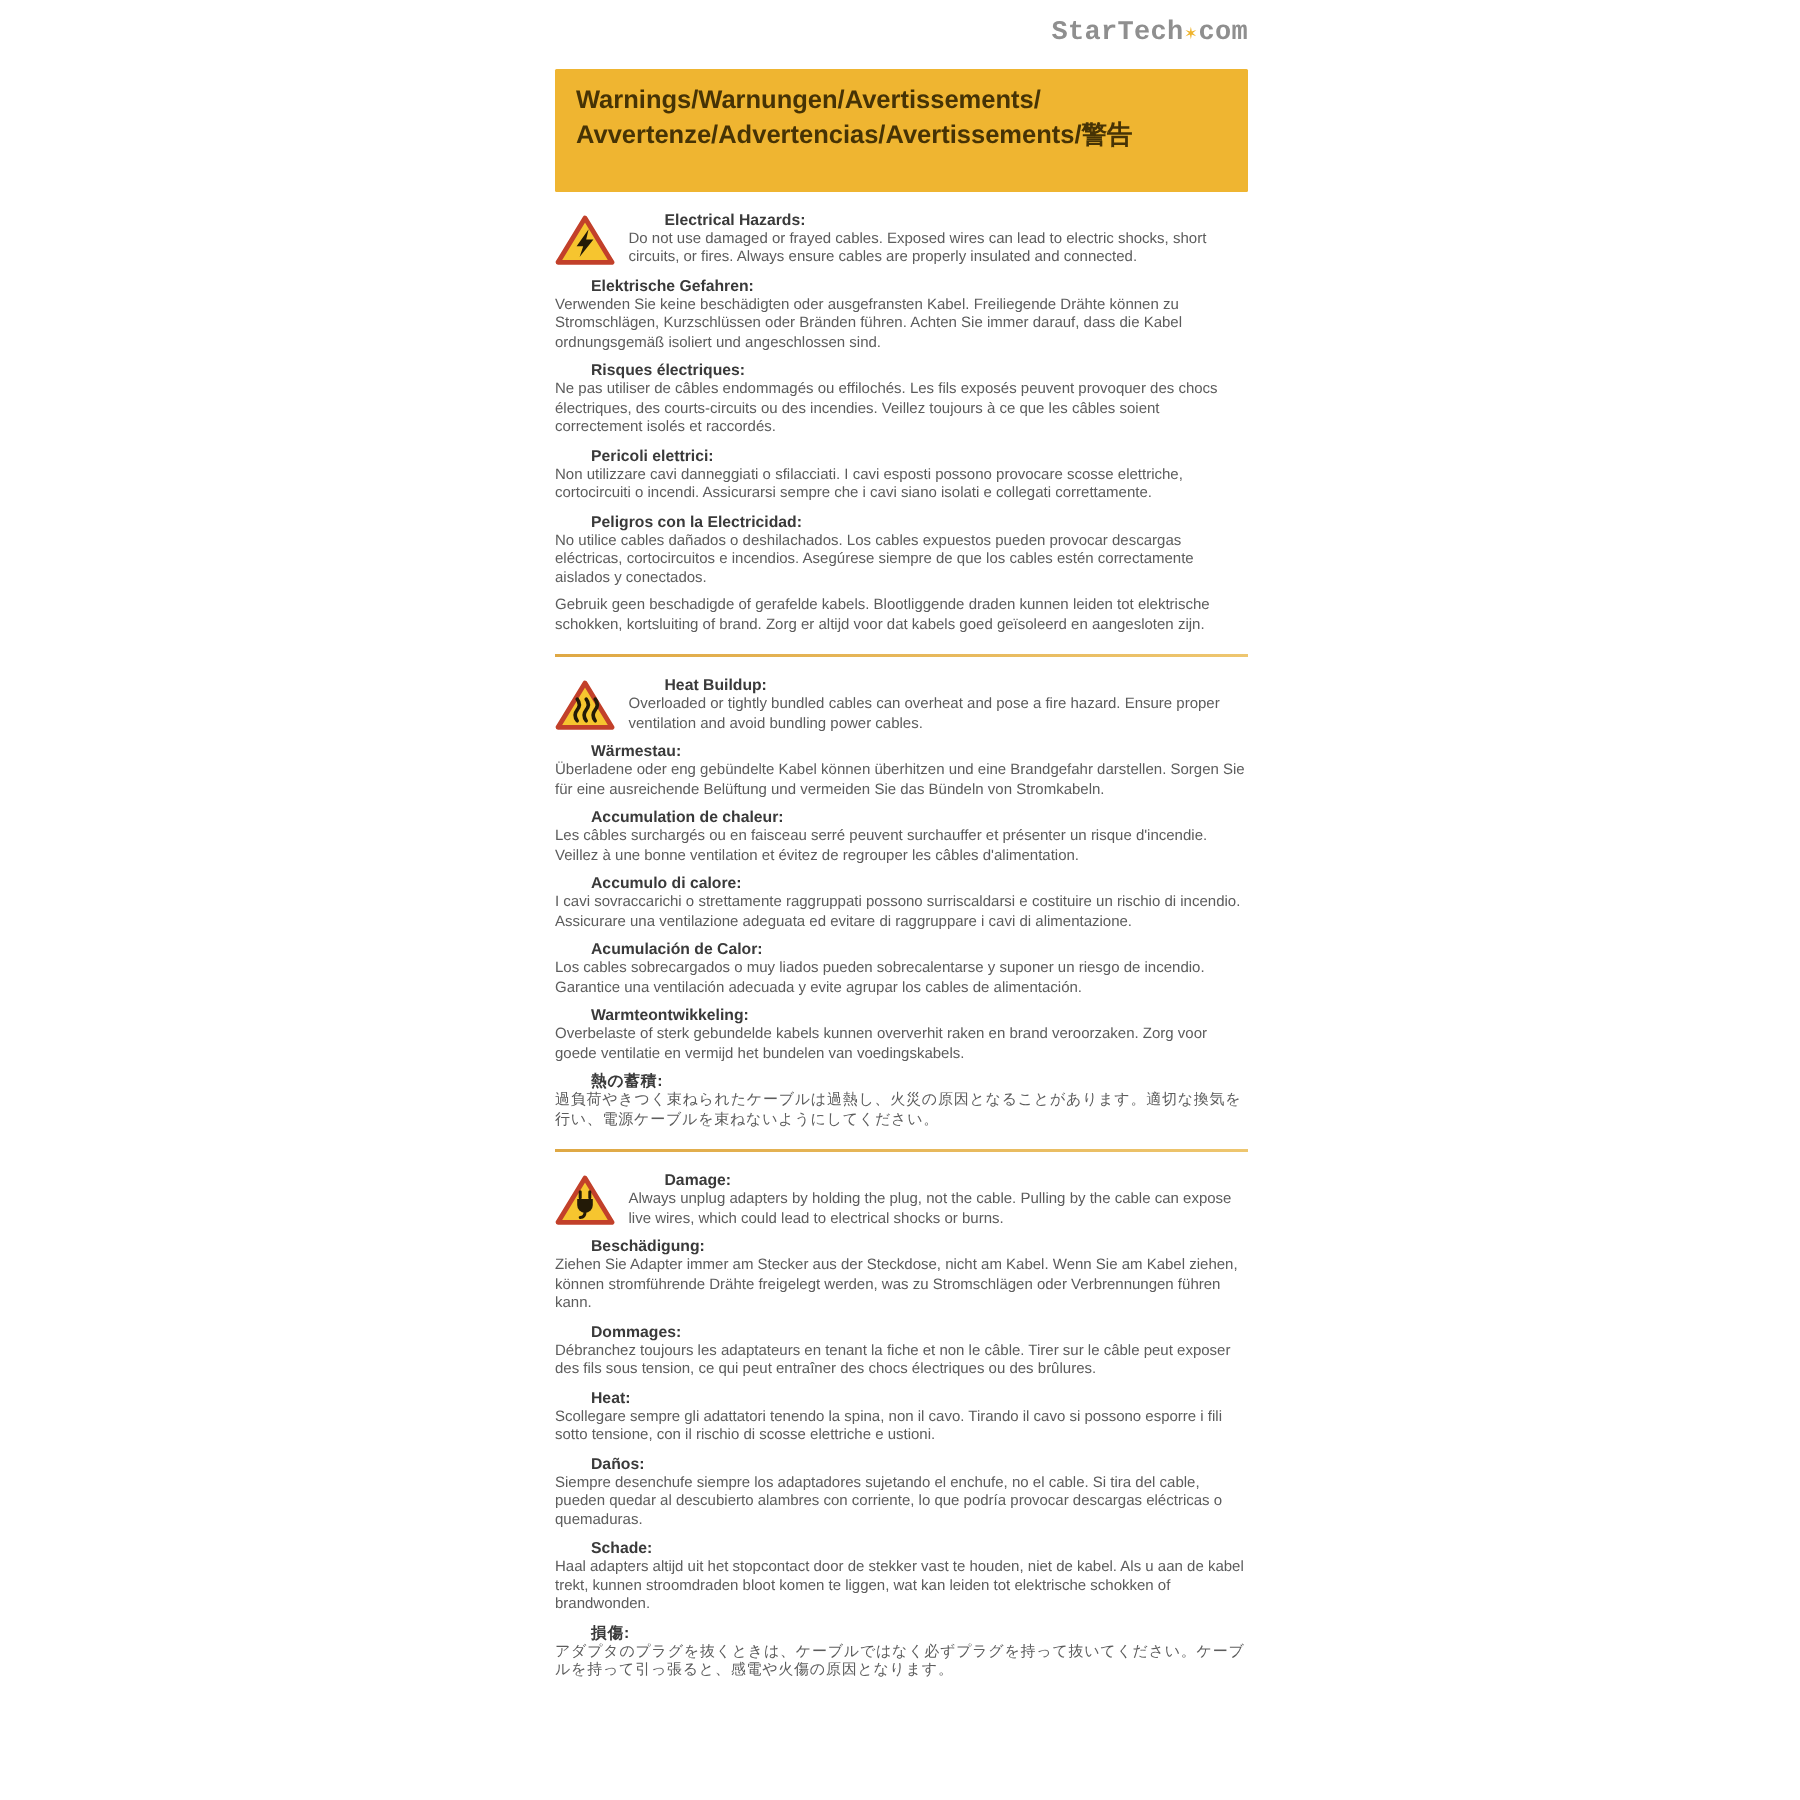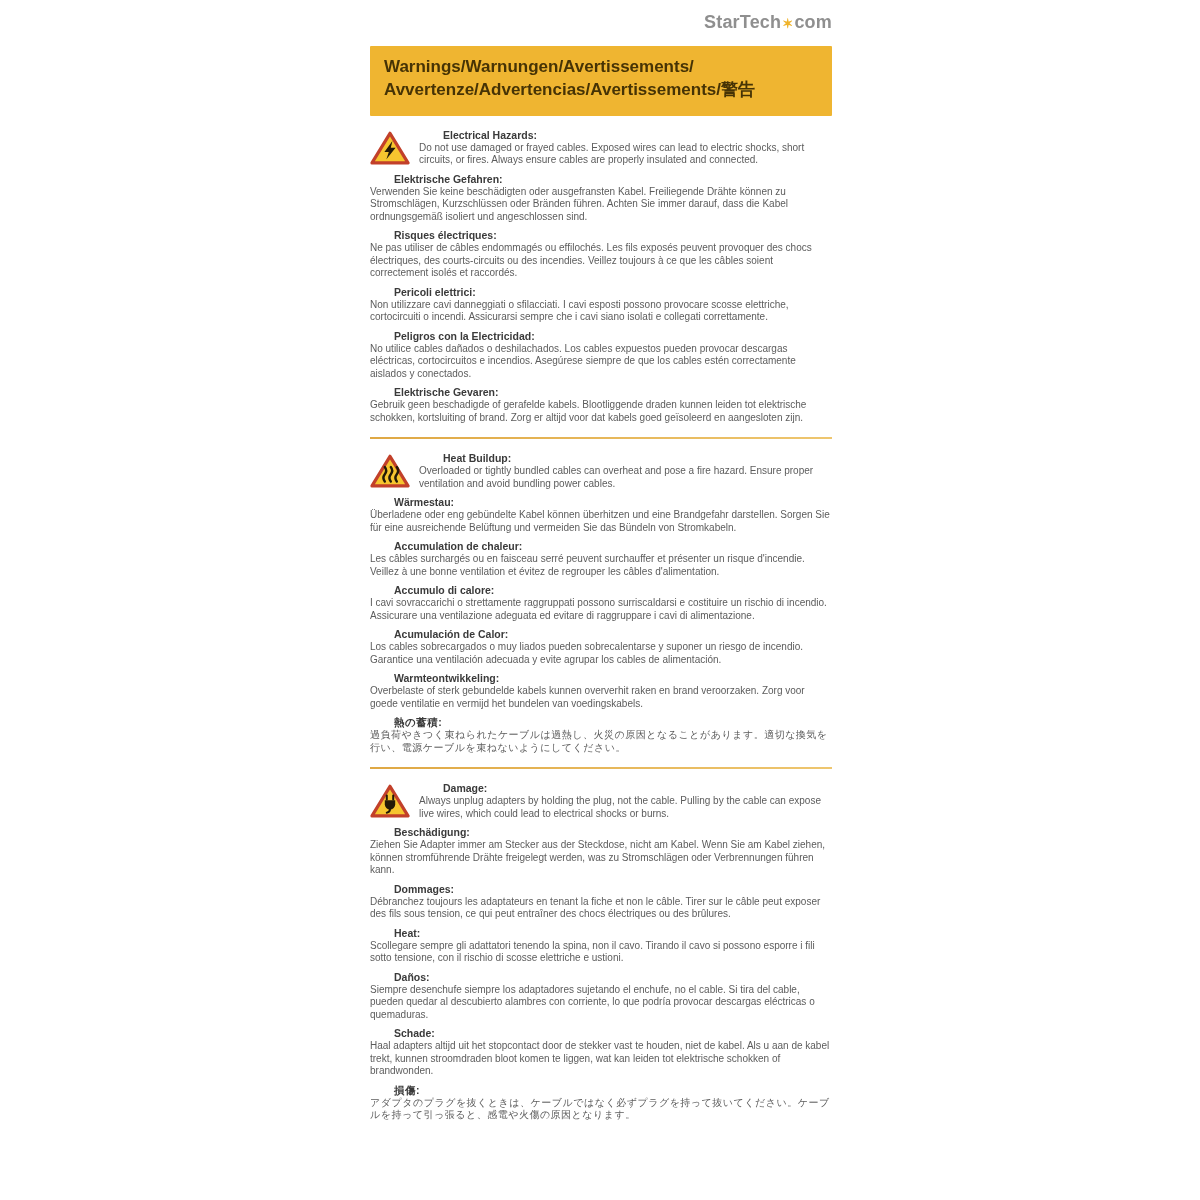--- a/index.html
+++ b/index.html
@@ -19,20 +19,21 @@
     position: absolute;
     left: 370px;
     top: 0;
     width: 462px;
   }
   .logo-row {
     text-align: right;
     margin-top: 9px;
     height: 26px;
     line-height: 26px;
+    font-family: Liberation Mono, monospace;
   }
   .logo {
     display: inline-block;
     font-size: 18px;
     font-weight: bold;
     color: #8f8f8f;
     letter-spacing: 0.2px;
   }
   .logo .star {
     color: #efb32a;
@@ -40,21 +41,21 @@
     font-weight: bold;
     margin: 0 1px;
   }
   .banner {
     margin-top: 11px;
     background: #efb531;
     color: #463305;
     font-weight: bold;
     font-size: 17px;
     line-height: 1.38;
-    padding: 9px 14px 14px 14px;
+    padding: 9px 14px 26px 14px;
     border-radius: 1px;
   }
   .section { margin-top: 13px; }
   .entry { margin-bottom: 6px; }
   .entry-heading {
     margin: 0;
     font-size: 10.5px;
     line-height: 13px;
     font-weight: bold;
     color: #3a3a3a;
@@ -130,21 +131,20 @@
     <h3 class="entry-heading">Pericoli elettrici:</h3>
     <p class="entry-body">Non utilizzare cavi danneggiati o sfilacciati. I cavi esposti possono provocare scosse elettriche, cortocircuiti o incendi. Assicurarsi sempre che i cavi siano isolati e collegati correttamente.</p>
   </div>
 
   <div class="entry">
     <h3 class="entry-heading">Peligros con la Electricidad:</h3>
     <p class="entry-body">No utilice cables dañados o deshilachados. Los cables expuestos pueden provocar descargas eléctricas, cortocircuitos e incendios. Asegúrese siempre de que los cables estén correctamente aislados y conectados.</p>
   </div>
 
   <div class="entry">
-    <h3 class="entry-heading">Elektrische Gevaren:</h3>
     <p class="entry-body">Gebruik geen beschadigde of gerafelde kabels. Blootliggende draden kunnen leiden tot elektrische schokken, kortsluiting of brand. Zorg er altijd voor dat kabels goed geïsoleerd en aangesloten zijn.</p>
   </div>
 
 </div>
     </section>
 
     <hr class="divider">
 
     <section class="section">
       <div class="entry first">

